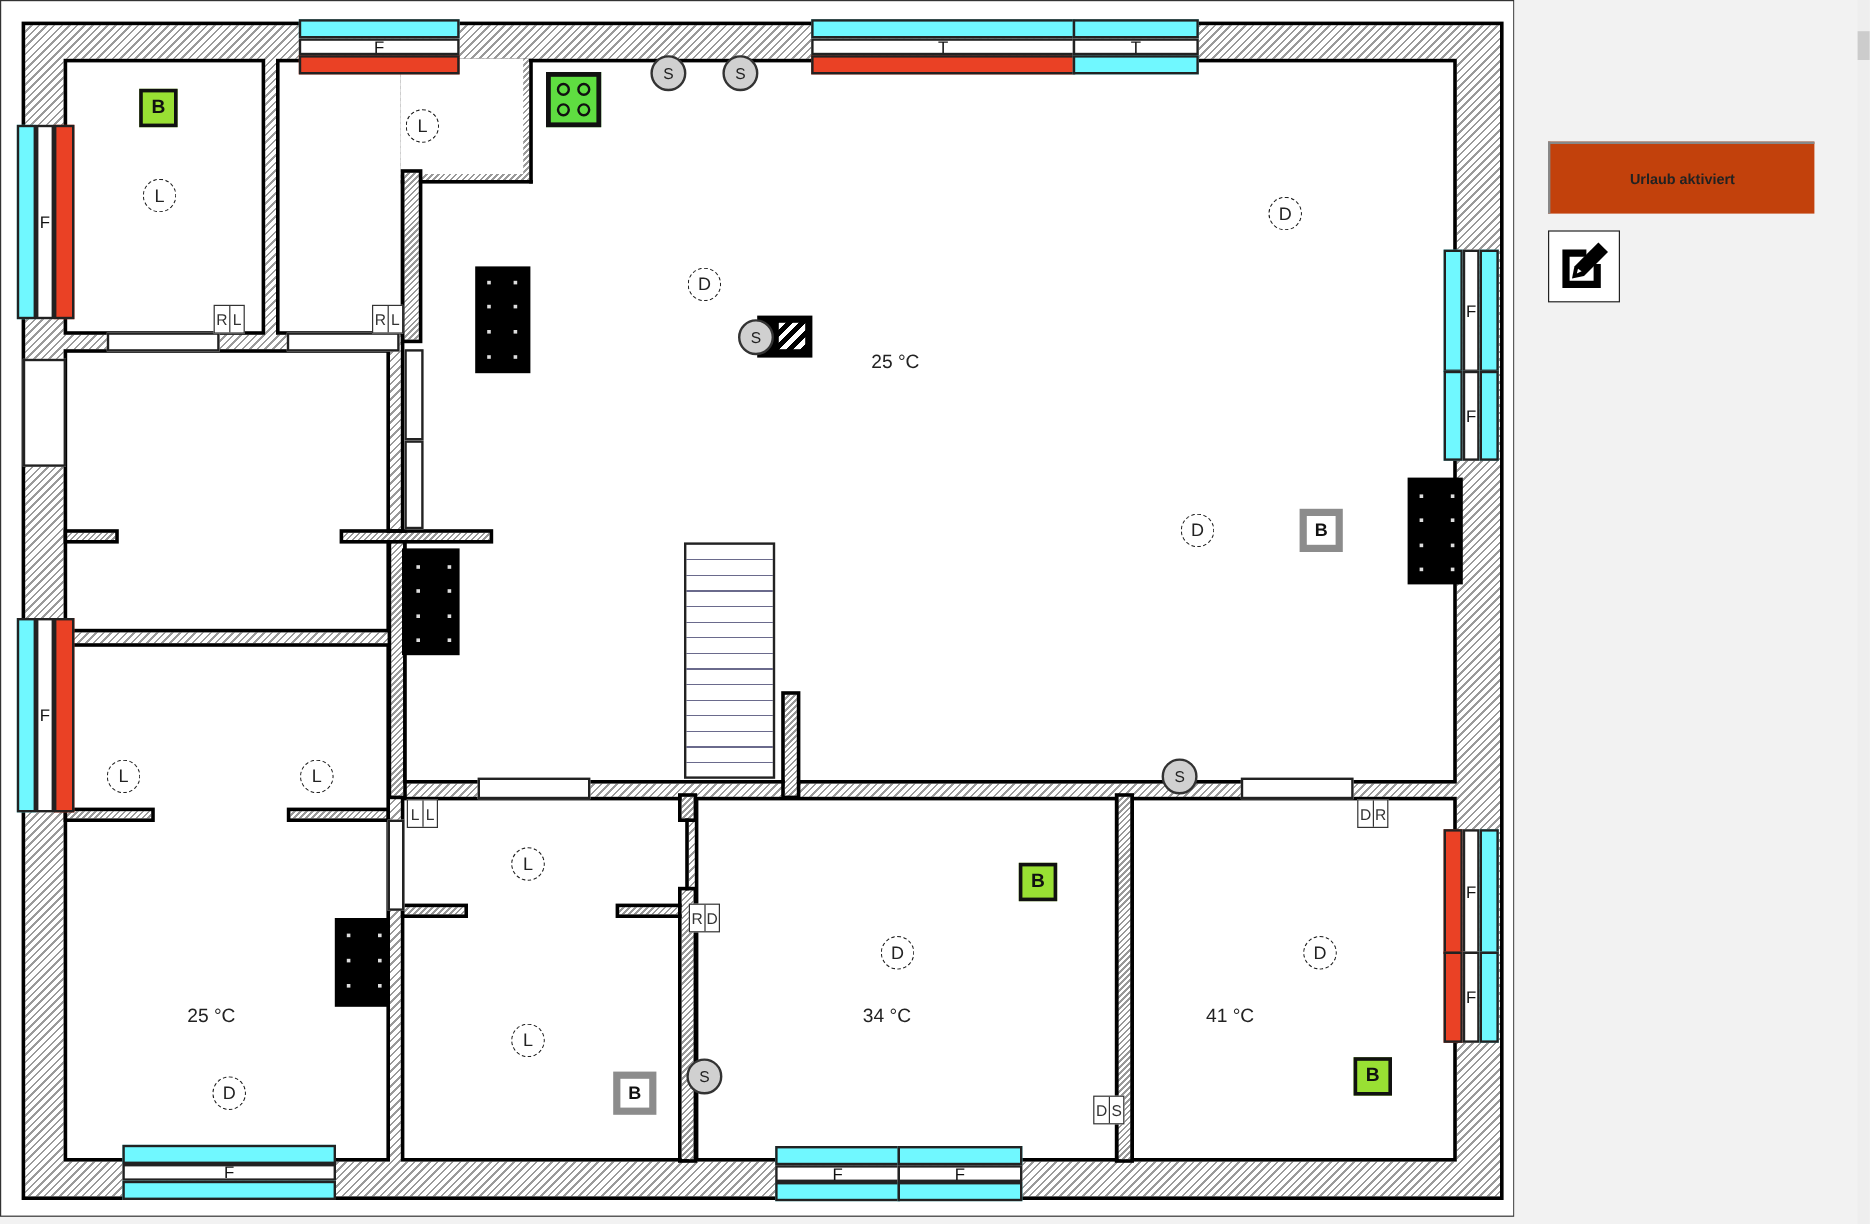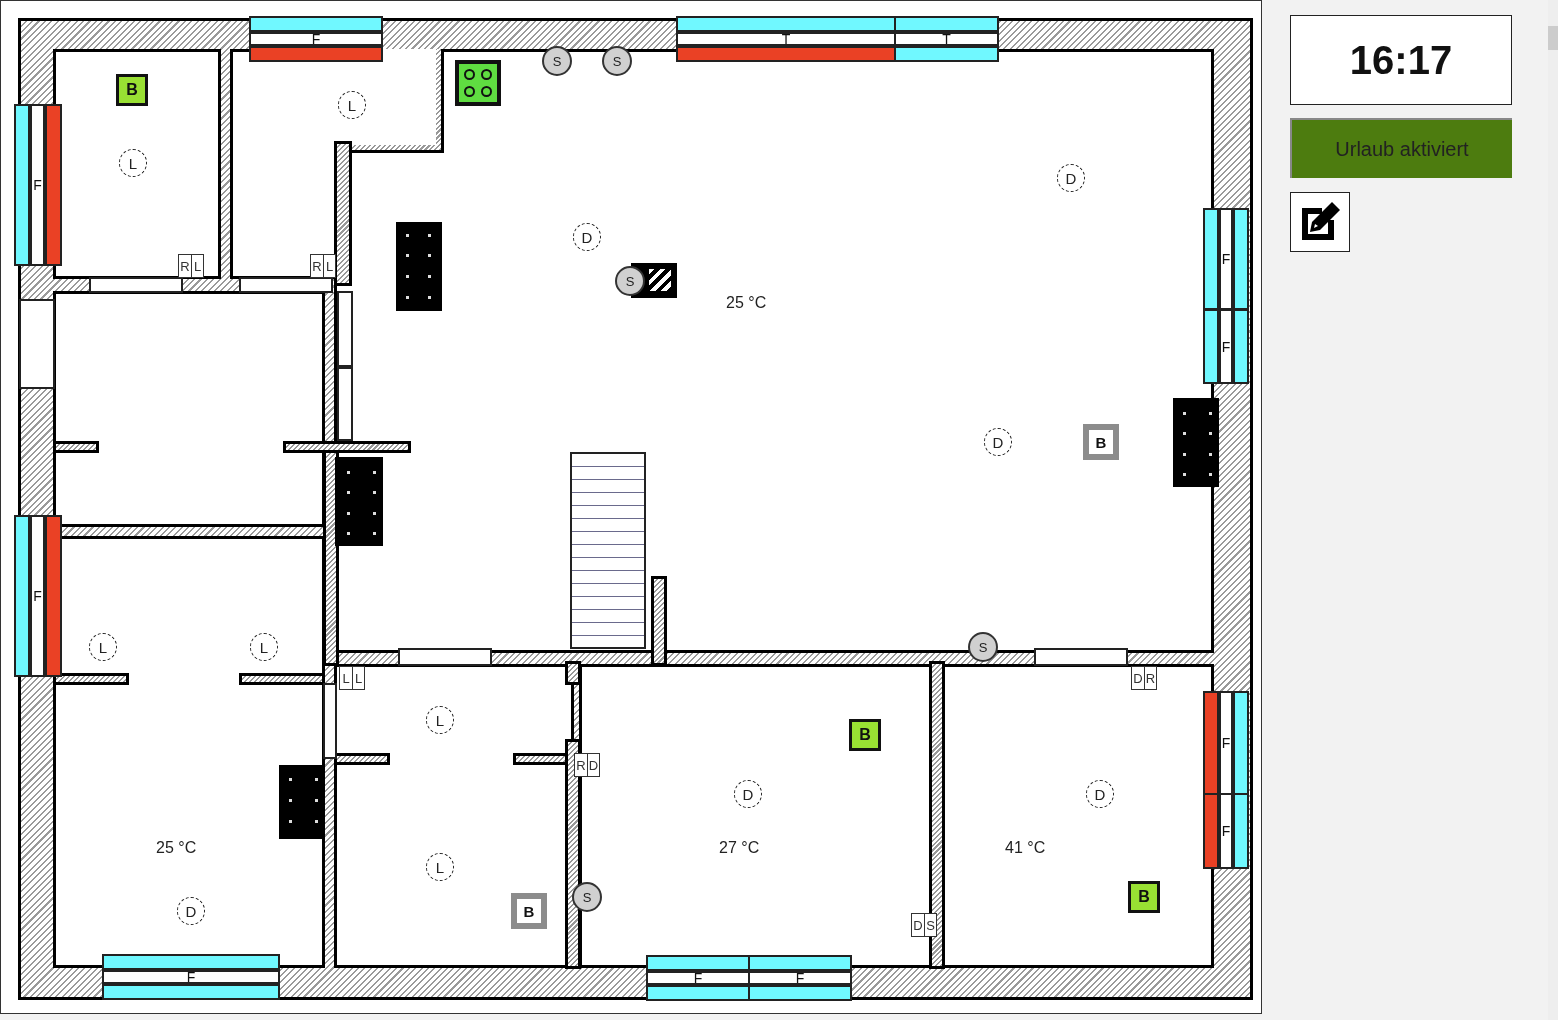--- a/index.html
+++ b/index.html
@@ -20,21 +20,21 @@
   .tag { position: absolute; height: 24px; display: flex; border: 1px solid #333; background: #fff; font-size: 13px; color: #333; }
   .tag span { width: 12px; display: flex; align-items: center; justify-content: center; }
   .tag span + span { border-left: 1px solid #333; }
   .temp { position: absolute; font-size: 16px; color: #222; }
   .win { position: absolute; display: flex; }
   .cyan { background: #70f8ff; border: 2px solid #222; }
   .red { background: #ea4125; border: 2px solid #222; }
   .white { background: #fff; border: 2px solid #222; display: flex; align-items: center; justify-content: center; font-size: 14px; color: #111; }
   .stairs { position: absolute; left: 569px; top: 451px; width: 76px; height: 197px; border: 2px solid #222; background: repeating-linear-gradient(180deg, #fff 0 12px, #6a6a8c 12px 13px); }
   #clock { position: absolute; left: 28px; top: 15px; width: 222px; height: 90px; background: #fff; border: 1.5px solid #222; display: flex; align-items: center; justify-content: center; font-size: 40px; font-weight: bold; color: #111; }
-  #vacation { position: absolute; left: 28px; top: 118px; width: 222px; height: 60px; background: #4d7c0f; border-top: 2px solid #888; border-left: 2px solid #888; display: flex; align-items: center; justify-content: center; font-size: 20px; font-weight: normal; color: #222; }
+  #vacation { position: absolute; left: 28px; top: 118px; width: 222px; height: 60px; background: #c2410c; border-top: 2px solid #888; border-left: 2px solid #888; display: flex; align-items: center; justify-content: center; font-size: 12px; font-weight: bold; color: #222; }
   #edit { position: absolute; left: 28px; top: 192px; width: 60px; height: 60px; background: #fff; border: 1.5px solid #222; display: flex; align-items: center; justify-content: center; }
   #scrollbar { position: absolute; right: 0; top: 0; width: 10px; height: 1020px; background: #eee; }
   #scrollthumb { position: absolute; right: 0; top: 26px; width: 10px; height: 24px; background: #ccc; }
   .kit { position: absolute; left: 454px; top: 59px; width: 46px; height: 46px; background: #5fdd41; border: 4px solid #111; display: grid; grid-template-columns: 1fr 1fr; align-items: center; justify-items: center; padding: 2px; }
   .kit b { width: 11px; height: 11px; border: 2px solid #111; border-radius: 50%; }
 </style>
 </head>
 <body>
 
 <div id="plan-panel">
@@ -233,26 +233,25 @@
     <span>D</span>
       <span>R</span>
   </div>
   <div class="tag" style="left:910px;top:912px;">
     <span>D</span>
       <span>S</span>
   </div>
 
   <div class="temp" style="left:725px;top:293px;">25 °C</div>
   <div class="temp" style="left:155px;top:838px;">25 °C</div>
-  <div class="temp" style="left:718px;top:838px;">27 °C</div>
+  <div class="temp" style="left:718px;top:838px;">34 °C</div>
   <div class="temp" style="left:1004px;top:838px;">41 °C</div>
 </div>
 
 <div id="side-panel">
-  <div id="clock">16:17</div>
   <div id="vacation">Urlaub aktiviert</div>
   <div id="edit">
     <svg width="48" height="48" viewBox="0 0 48 48">
       <path d="M6 10 H26 V16 H12 V36 H32 V22 H38 V42 H6 Z" fill="#000"></path>
       <path d="M36 4 L44 12 L24 32 L14 34 L16 24 Z" fill="#000"></path>
       <path d="M22 28 L18 30 L19 26 Z" fill="#fff"></path>
     </svg>
   </div>
   <div id="scrollbar">
       <div id="scrollthumb"></div>

